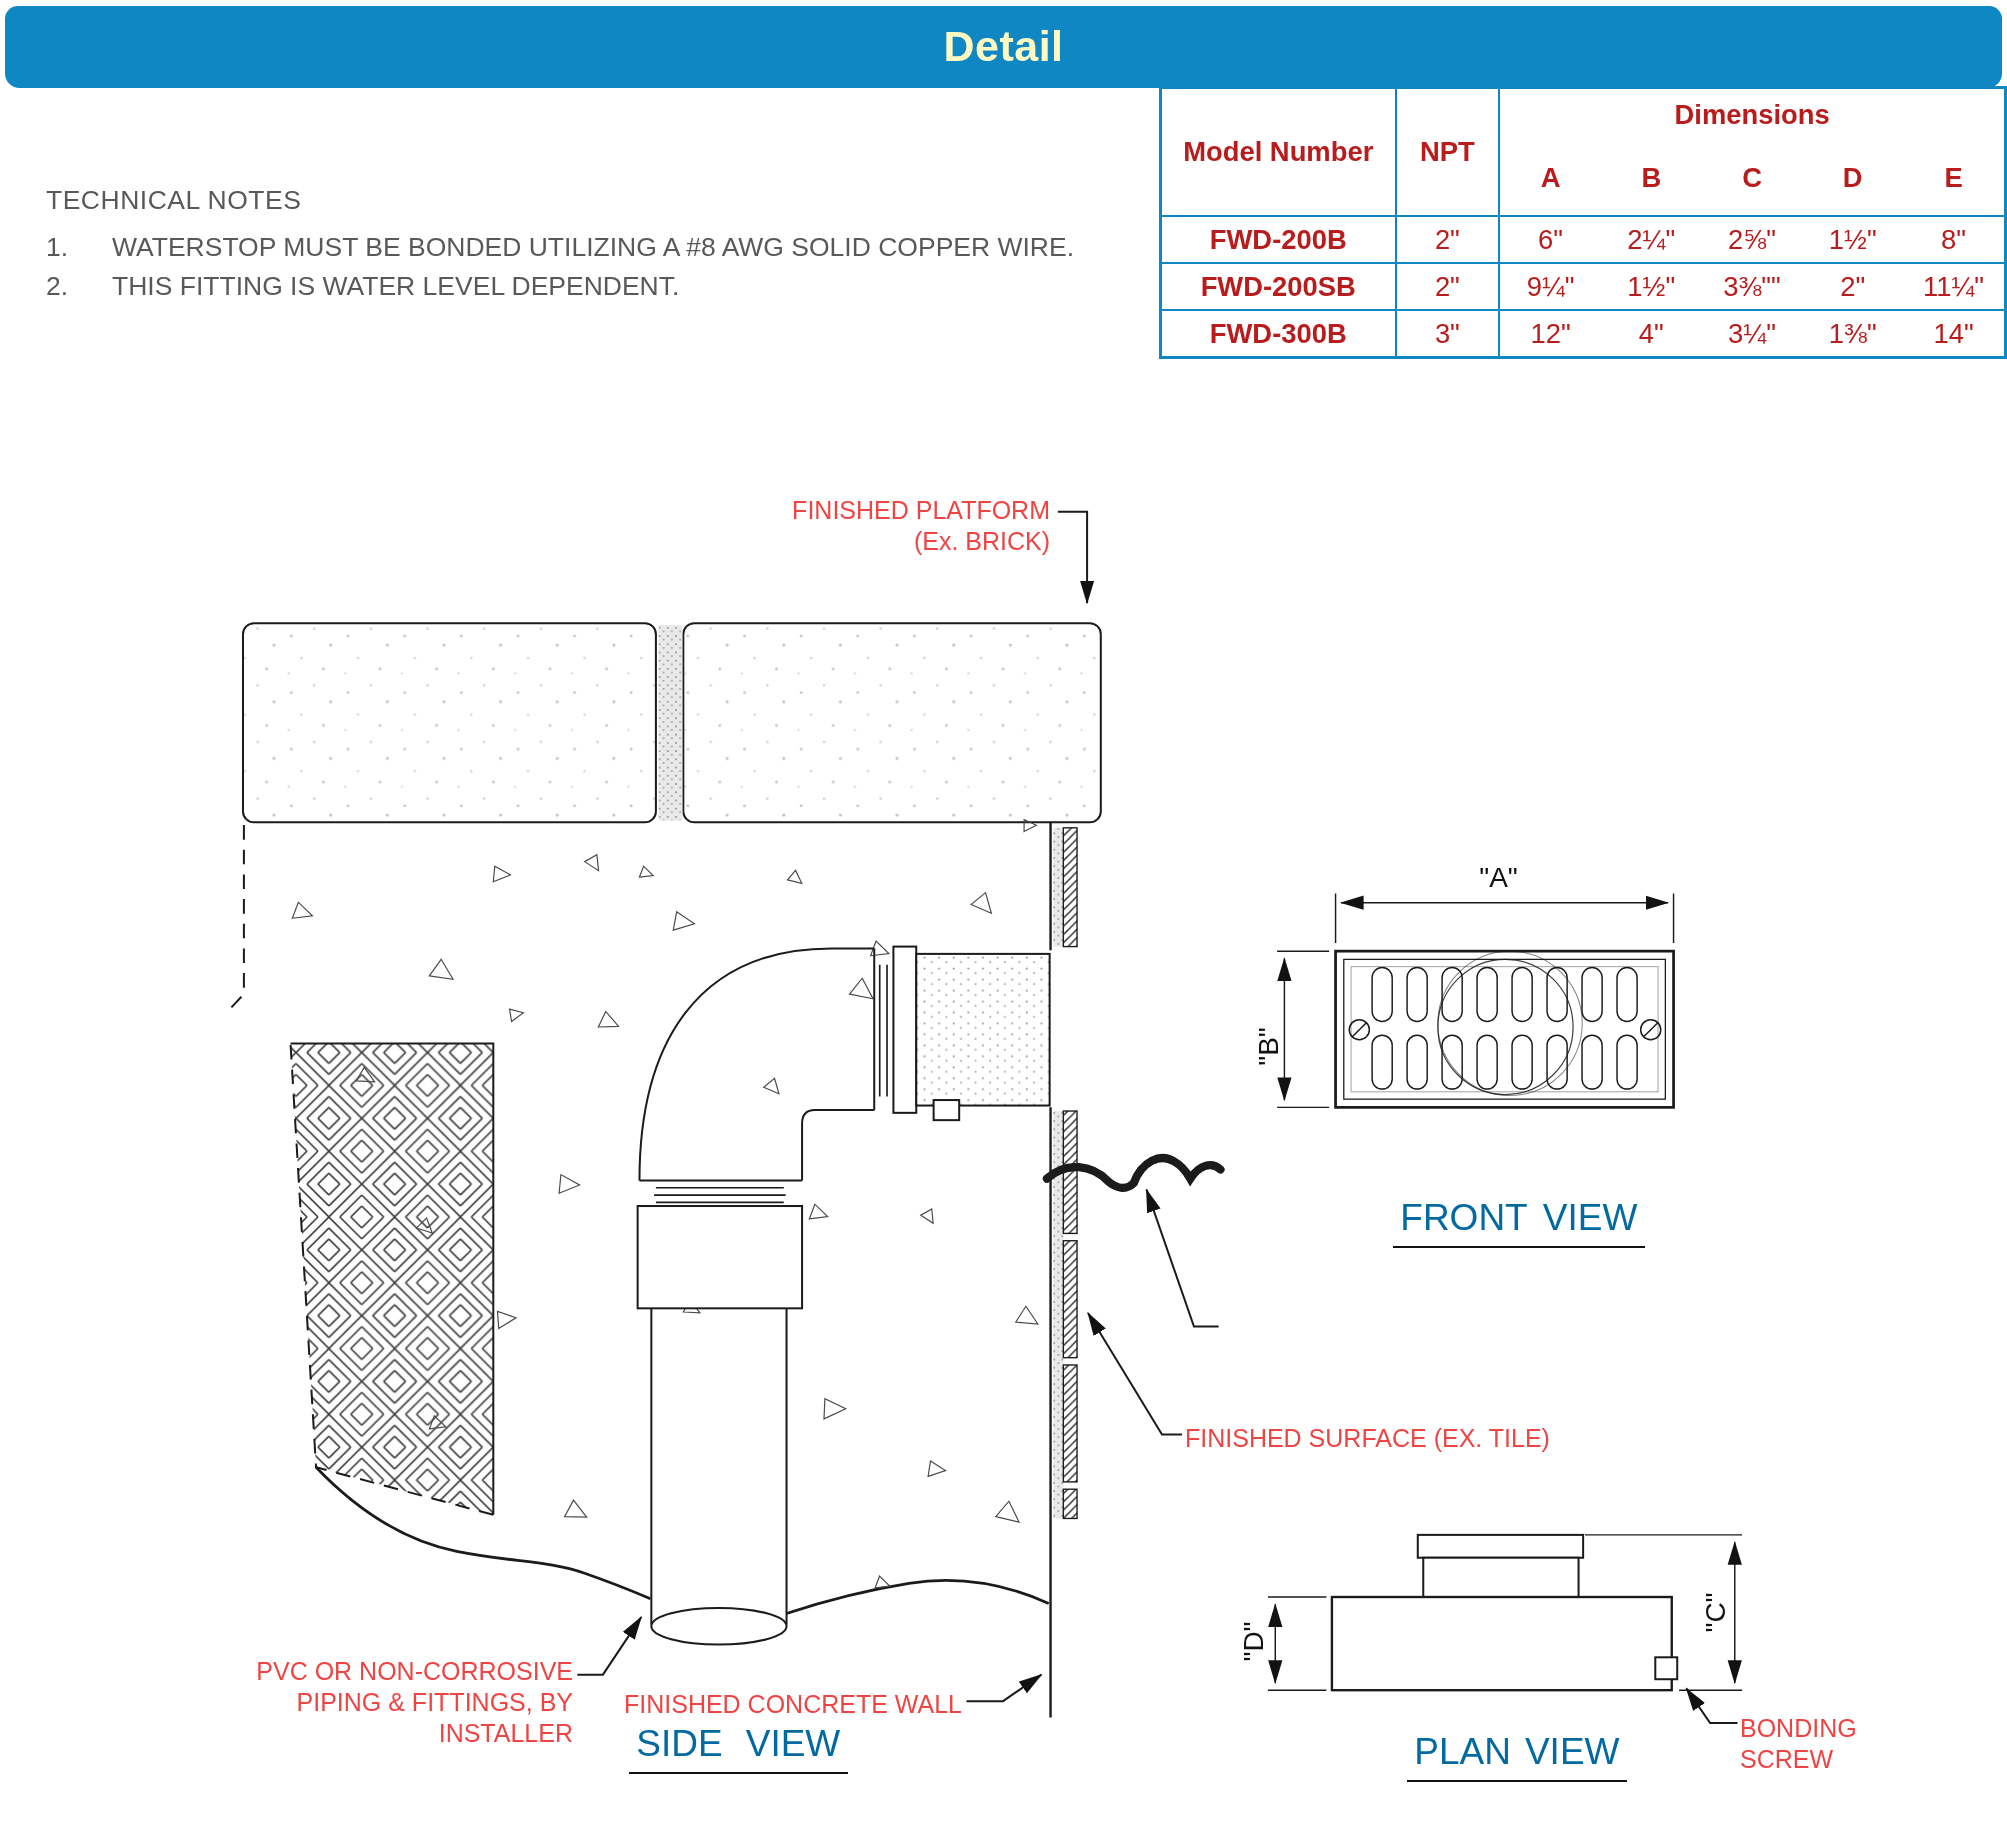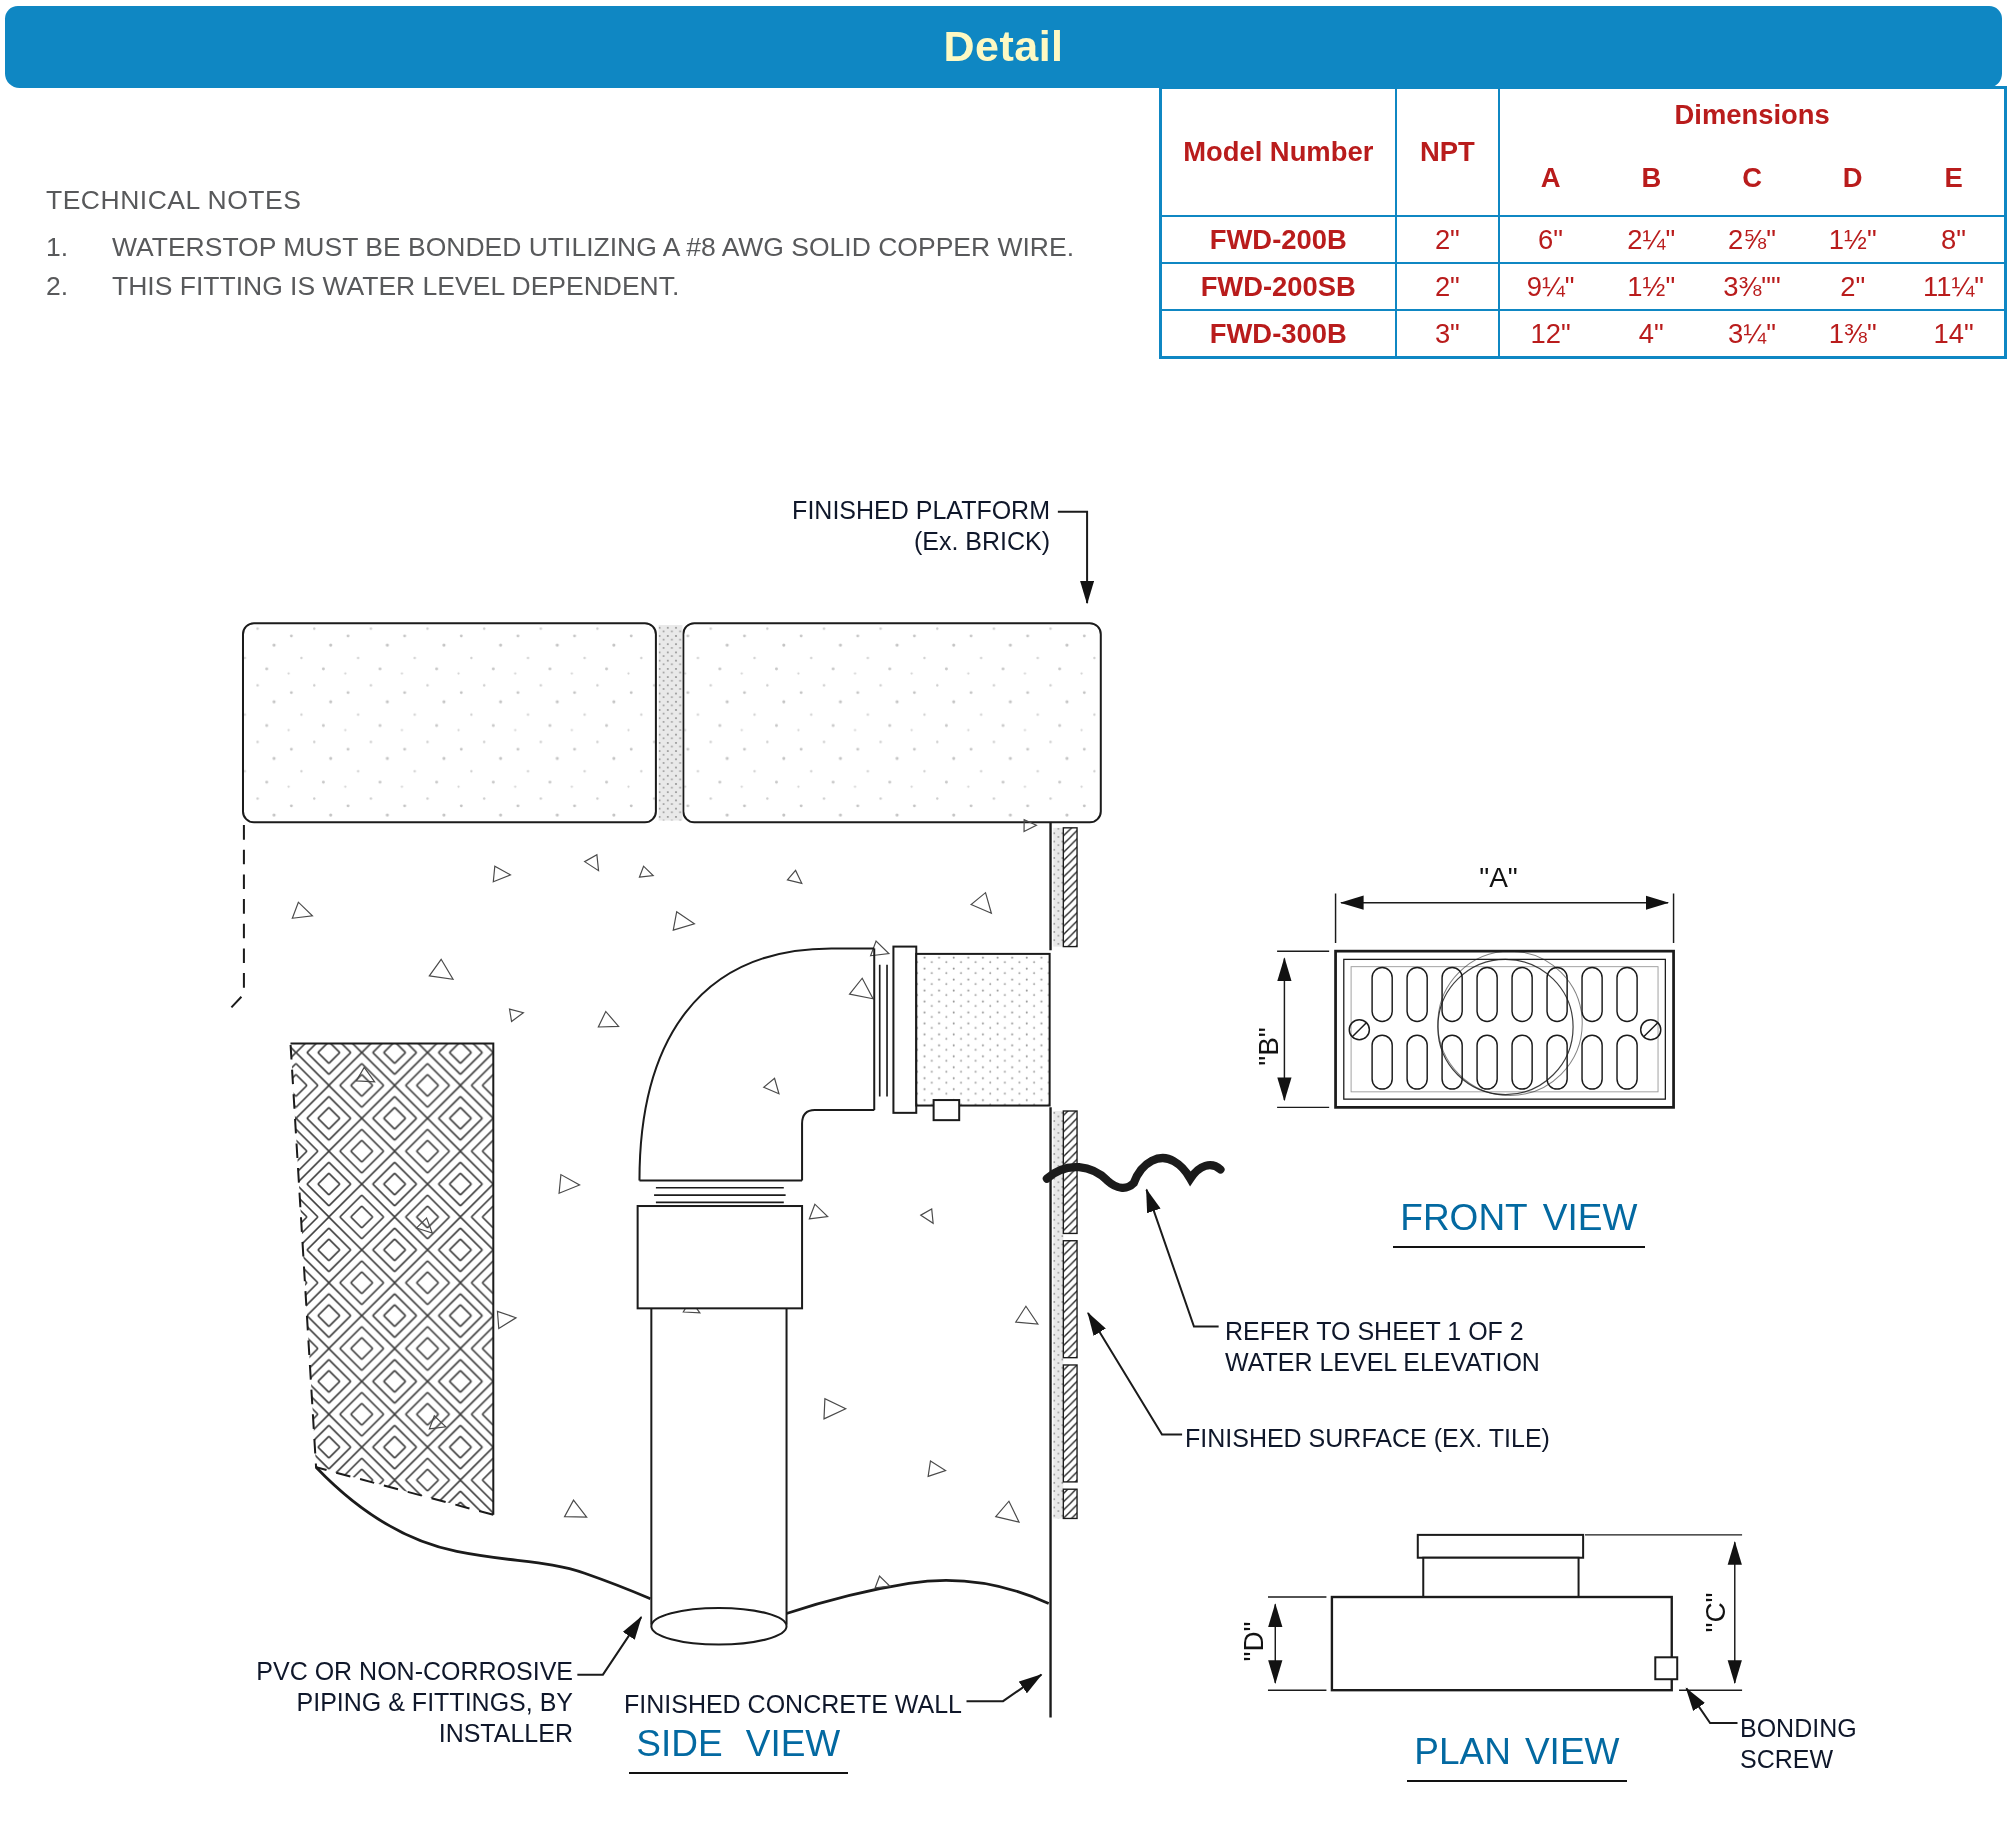--- a/index.html
+++ b/index.html
@@ -29,21 +29,21 @@
   .c-npt{width:95px;margin-left:44px;}
   .c-dims-group{border-bottom:none !important;height:51px;}
   #dims-subhead th{border-top:none !important;border-left:none;border-right:none;height:75px;font-weight:700;}
   #dims-subhead th.first{border-left:2.7px solid var(--blue);}
   #dims-body td{height:45px;}
   #dims-body td.model{font-weight:700;}
   #dims-body td.dim{border-left:none;border-right:none;width:94px;}
   #dims-body td.dim.first{border-left:2.7px solid var(--blue);}
 
   
-  .lbl{position:absolute;font-size:25px;line-height:31px;color:#0f172a;white-space:nowrap;}
+  .lbl{position:absolute;font-size:25px;line-height:31px;color:#ef4444;white-space:nowrap;}
   .lbl.r{text-align:right;}
   .vtitle{position:absolute;font-size:37px;color:#0369a1;border-bottom:2.7px solid #121212;
           padding:0 7.3px 7.3px;white-space:nowrap;}
   .dimlab{position:absolute;width:73px;height:29px;display:flex;align-items:center;
           justify-content:center;font-size:28px;color:#121212;}
   .rot{transform:rotate(-90deg);}
   svg{position:absolute;left:0;top:0;}
 </style>
 </head>
 <body>
@@ -298,24 +298,20 @@
       </g>
       <path d="M1902,1886 H1872 L1846,1848" marker-end="url(#arr)"></path>
     </g>
   </svg>
 
   <div class="lbl r" style="right:957px;top:495px;">
     <div>FINISHED PLATFORM</div>
     <div>(Ex. BRICK)</div>
   </div>
 
-  <div class="lbl" style="left:1225px;top:1316px;">
-    <div>REFER TO SHEET 1 OF 2</div>
-    <div>WATER LEVEL ELEVATION</div>
-  </div>
 
   <div class="lbl" style="left:1185px;top:1423px;">FINISHED SURFACE (EX. TILE)</div>
 
   <div class="lbl r" style="right:1434px;top:1656px;">
     <div>PVC OR NON-CORROSIVE</div>
     <div>PIPING &amp; FITTINGS, BY</div>
     <div>INSTALLER</div>
   </div>
 
   <div class="lbl r" style="right:1045px;top:1689px;">FINISHED CONCRETE WALL</div>

